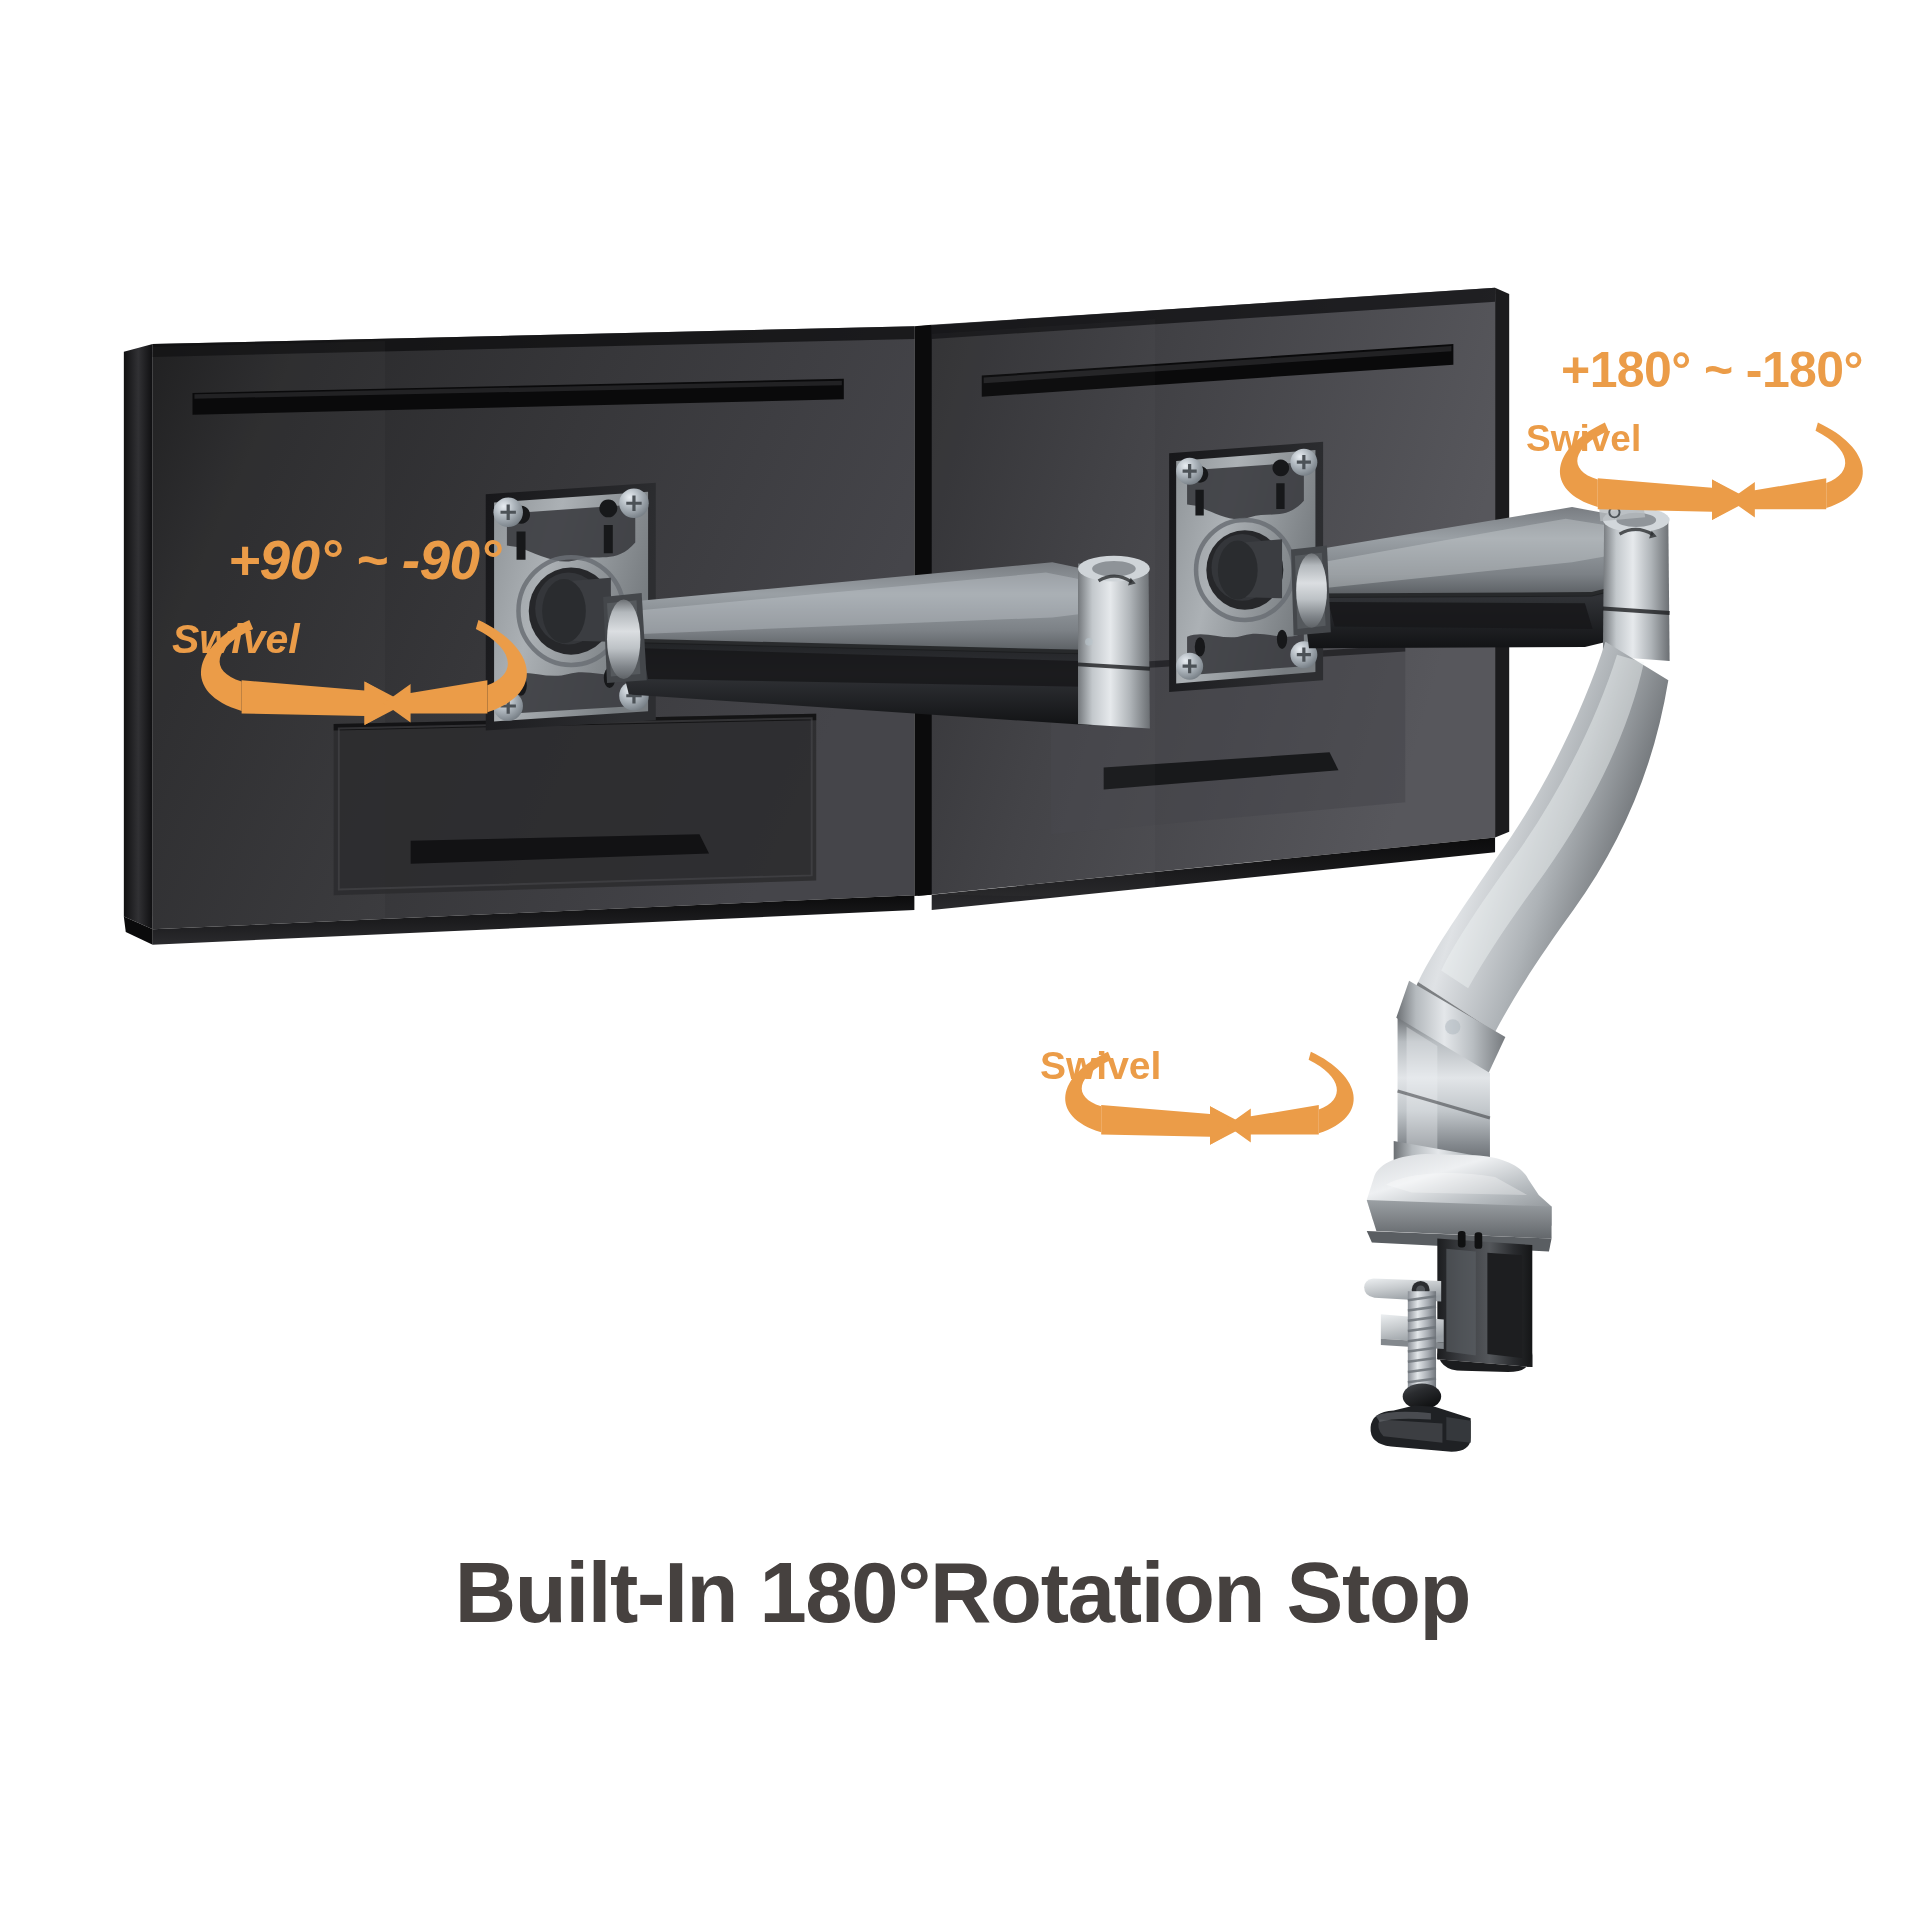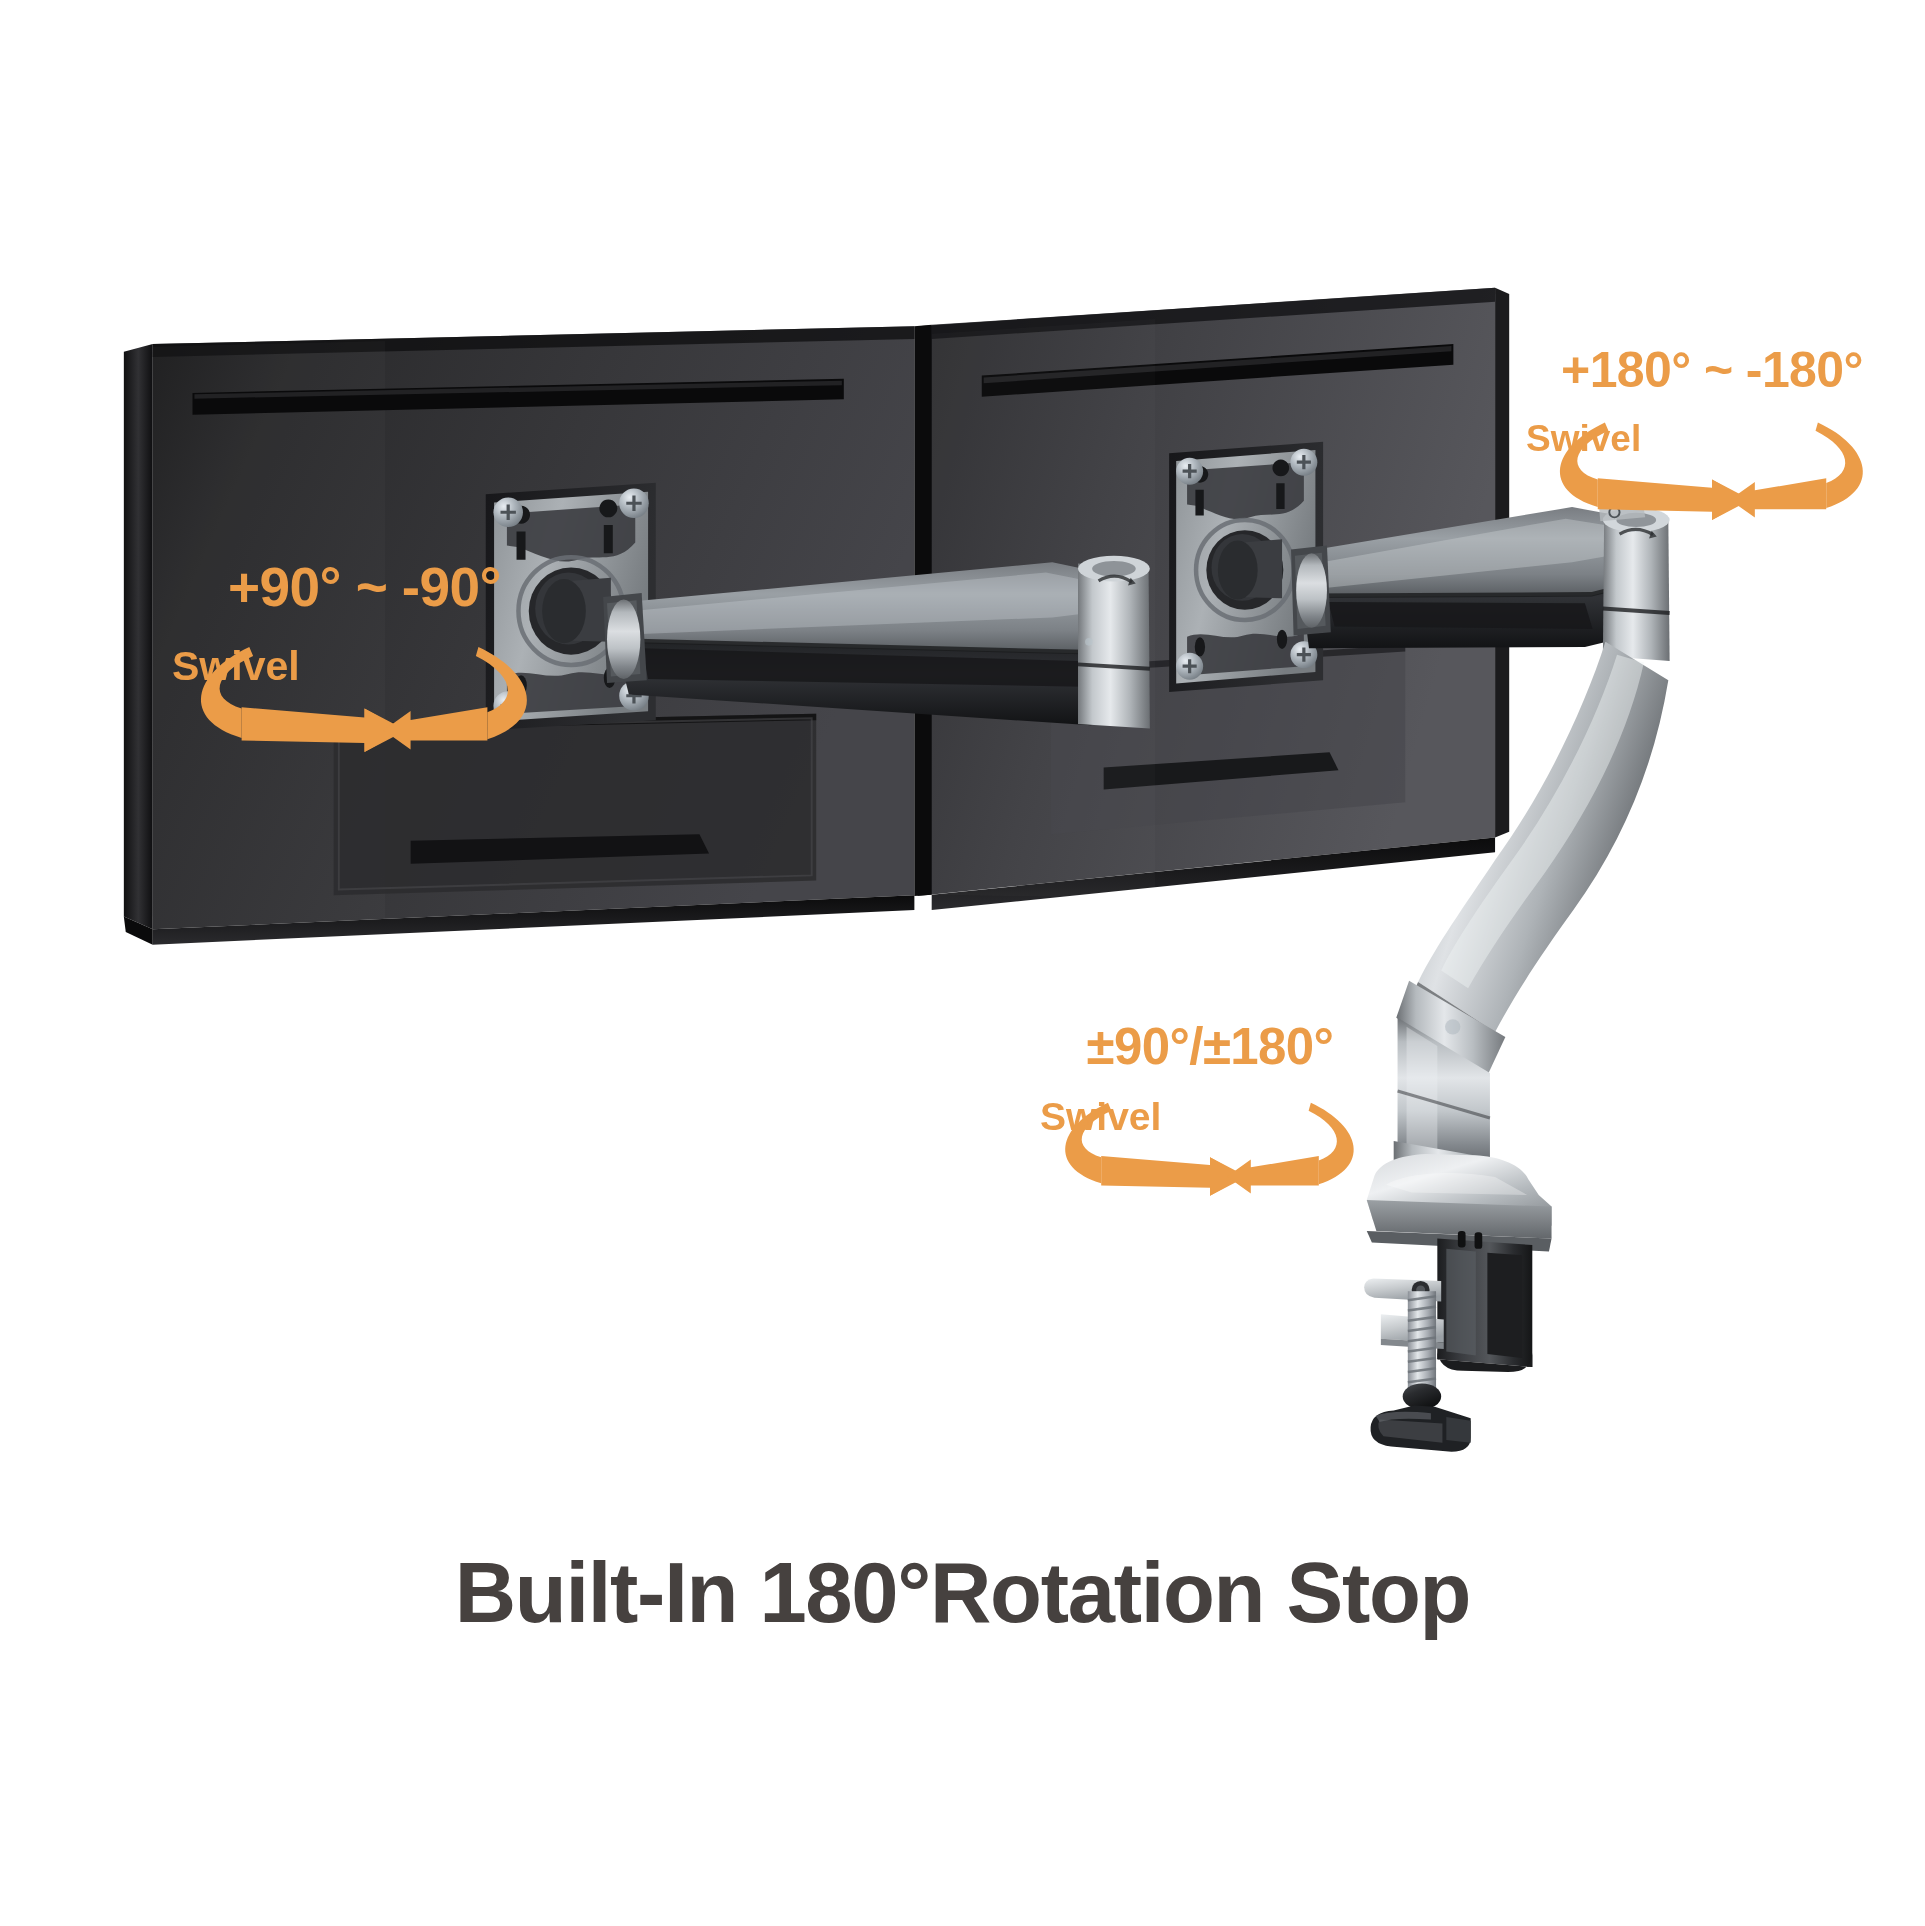--- a/index.html
+++ b/index.html
@@ -20,21 +20,21 @@
   .annot .swivel-wrap{position:relative;display:block;}
   .annot .swivel-arrow{display:block;}
   .annot .swivel-label{
     position:absolute;left:0;right:0;
     font-weight:bold;
     text-align:left;
     white-space:nowrap;
   }
 
   
-  #annot-left{left:172px;top:560px;width:385px;}
+  #annot-left{left:172px;top:533px;width:385px;font-style:italic;}
   #annot-left .deg{font-size:55px;}
   #annot-left .swivel-wrap{margin-top:9px;height:128px;}
   #annot-left .swivel-label{top:22px;font-size:41px;}
 
   
   #annot-right{left:1526px;top:317px;width:372px;margin-top:28px;}
   #annot-right .deg{font-size:50px;}
   #annot-right .swivel-wrap{margin-top:6.4px;height:119px;}
   #annot-right .swivel-label{top:19px;font-size:37px;}
 
@@ -462,21 +462,20 @@
                  C568,78 584,150 492,180
                  L492,138
                  C540,120 534,80 474,50 Z" fill="#eb9c48"></path>
         <path d="M492,182 L492,130 L372,150 L372,136 L330,166 L372,196 L372,182 Z" fill="#eb9c48"></path>
       </svg>
       <span class="swivel-label" style="color:#eb9c48">Swivel</span>
     </span>
   </div>
 
   <div class="annot" id="annot-base">
-    <span class="deg" style="color:#eb9c48">±90°/±180°</span>
     <span class="swivel-wrap">
       <svg class="swivel-arrow" width="340" height="122" viewBox="0 0 600 200" xmlns="http://www.w3.org/2000/svg">
         <path d="M120,36
                  C30,78 14,150 108,178
                  L108,132
                  C56,116 64,78 126,50 Z" fill="#eb9c48"></path>
         <path d="M108,130 L108,182 L300,186 L300,200 L360,166 L300,132 L300,146 Z" fill="#eb9c48"></path>
         <path d="M300,132 L300,200 L365,166 Z" fill="#eb9c48"></path>
         <path d="M478,36
                  C568,78 584,150 492,180

